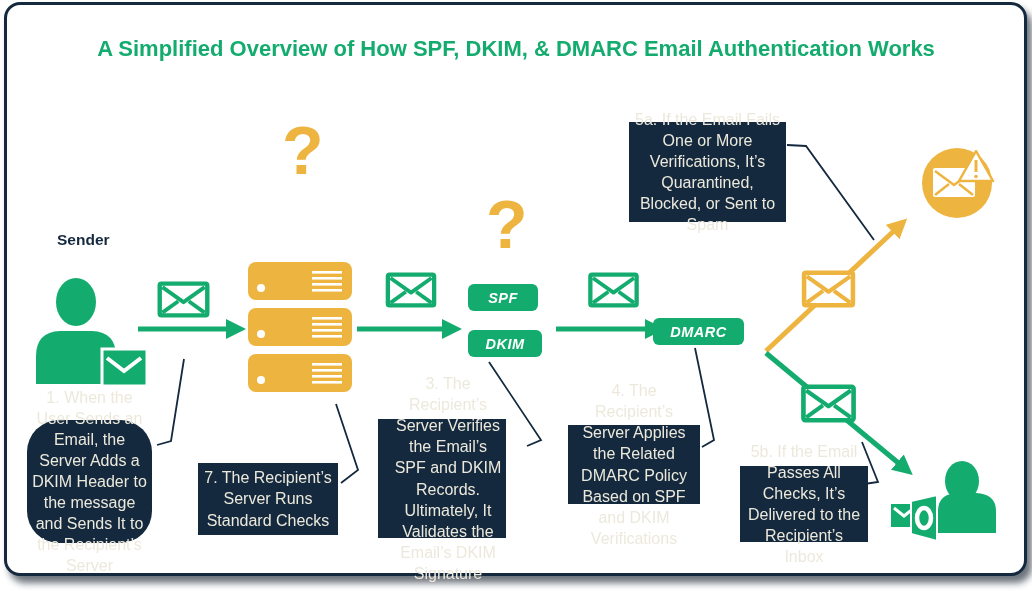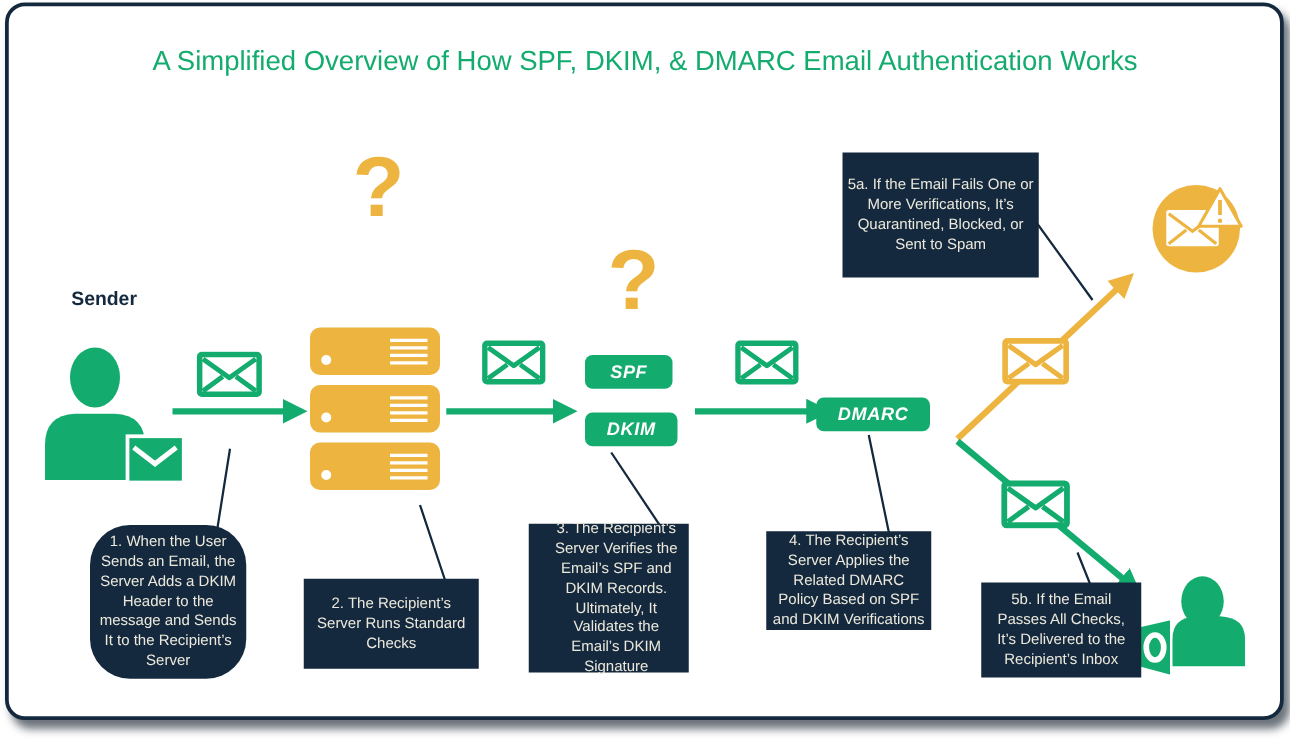--- a/index.html
+++ b/index.html
@@ -1,39 +1,39 @@
 <!DOCTYPE html>
 <html style="--green: #14ac6e; --yellow: #edb440; --navy: #14293e; --cream: #ece9dc;"><head>
 <meta charset="utf-8">
 <style>
   html,body{margin:0;padding:0;background:#fff;font-family:"Liberation Sans",sans-serif;}
   .stage{position:relative;width:1032px;height:591px;background:#fff;overflow:hidden;}
   .card{position:absolute;left:4px;top:2px;width:1017px;height:568px;background:#fff;
         border:3px solid var(--navy,#14293e);border-radius:16px;
         box-shadow:5px 7px 7px rgba(10,22,35,.6);}
-  .title{position:absolute;left:0;right:0;top:36px;text-align:center;font-weight:normal;
+  .title{position:absolute;left:0;right:0;top:36px;text-align:center;font-weight:bold;
          font-size:22px;color:var(--green,#14ac6e);}
   .label{position:absolute;color:var(--navy,#14293e);font-weight:bold;font-size:15.5px;}
   .label.sender{left:57px;top:231px;}
   .label.server{left:250px;top:203px;width:104px;text-align:center;line-height:1.2;}
   .qmark{position:absolute;color:var(--yellow,#edb440);font-weight:bold;font-size:68px;line-height:1;}
   .qmark.q1{left:282px;top:116px;}
   .qmark.q2{left:486px;top:190px;}
   .badge{position:absolute;background:var(--green,#14ac6e);color:#fff;font-weight:bold;
          font-size:14.5px;letter-spacing:.5px;border-radius:6px;
          display:flex;align-items:center;justify-content:center;font-style:italic;}
   .badge.spf{left:468px;top:284px;width:70px;height:27px;}
   .badge.dkim{left:468px;top:330px;width:74px;height:27px;}
   .badge.dmarc{left:653px;top:318px;width:91px;height:27px;}
   .server-box{position:absolute;left:248px;width:104px;height:38px;
               background:var(--yellow,#edb440);border-radius:8px;}
   .server-box svg{display:block;width:100%;height:100%;}
   .note{position:absolute;background:var(--navy,#14293e);color:var(--cream,#ece9dc);
-        font-size:12px;line-height:1.32;text-align:center;box-sizing:border-box;
-        display:flex;align-items:center;justify-content:center;padding:5px 4px;margin-left:45px;}
+        font-size:16px;line-height:1.32;text-align:center;box-sizing:border-box;
+        display:flex;align-items:center;justify-content:center;padding:5px 4px;}
   .note.n1{left:27px;top:420px;width:125px;height:123px;border-radius:32px;}
   .note.n2{left:198px;top:463px;width:140px;height:72px;}
   .note.n3{left:378px;top:419px;width:128px;height:119px;padding-left:16px;}
   .note.n4{left:568px;top:425px;width:132px;height:79px;}
   .note.n5a{left:629px;top:122px;width:157px;height:100px;}
   .note.n5b{left:740px;top:466px;width:128px;height:76px;}
   .overlay{position:absolute;left:0;top:0;width:1032px;height:591px;}
   .flow{stroke:var(--green,#14ac6e);stroke-width:5;fill:none;}
   .flow-y{stroke:var(--yellow,#edb440);stroke-width:5;fill:none;}
   .mk-g{fill:var(--green,#14ac6e);}
@@ -155,18 +155,18 @@
           <rect x="64" y="27" width="30" height="2.6"></rect>
         </g>
       </svg>
   </div>
 
   <div class="badge spf">SPF</div>
   <div class="badge dkim">DKIM</div>
   <div class="badge dmarc">DMARC</div>
 
   <div class="note n1">1. When the User Sends an Email, the Server Adds a DKIM Header to the message and Sends It to the Recipient’s Server</div>
-  <div class="note n2">2. The Recipient’s Server Runs Standard Checks</div>
+  <div class="note n2">7. The Recipient’s Server Runs Standard Checks</div>
   <div class="note n3">3. The Recipient’s Server Verifies the Email’s SPF and DKIM Records. Ultimately, It Validates the Email’s DKIM Signature</div>
   <div class="note n4">4. The Recipient’s Server Applies the Related DMARC Policy Based on SPF and DKIM Verifications</div>
   <div class="note n5a">5a. If the Email Fails One or More Verifications, It’s Quarantined, Blocked, or Sent to Spam</div>
   <div class="note n5b">5b. If the Email Passes All Checks, It’s Delivered to the Recipient’s Inbox</div>
 </div>
 
 </body></html>

